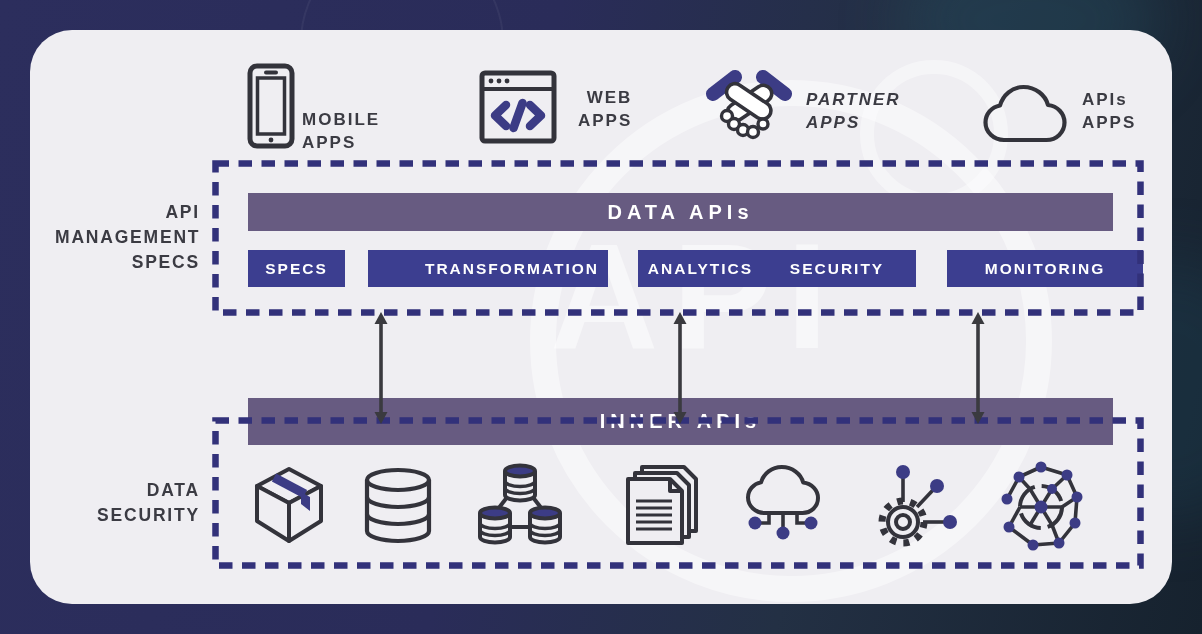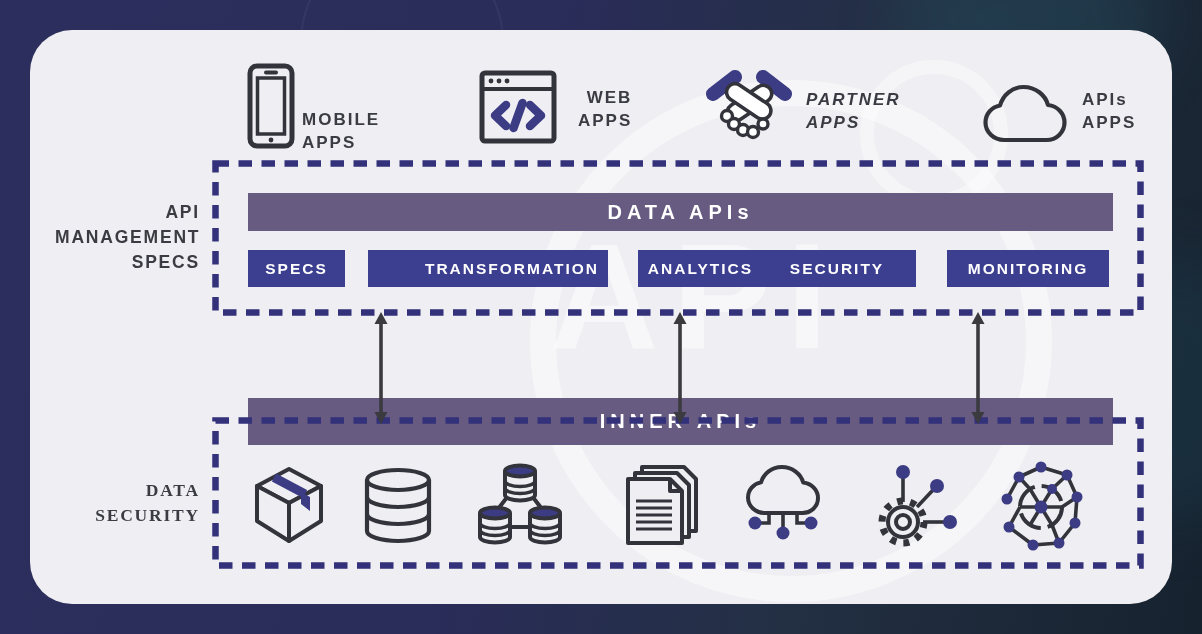--- a/index.html
+++ b/index.html
@@ -129,33 +129,33 @@
       <div>APPS</div>
     </div>
   </div>
 
   <div class="side-label" style="left:25px;top:170px;">
     <div>API</div>
     <div>MANAGEMENT</div>
     <div>SPECS</div>
   </div>
 
-  <div class="side-label" style="left:25px;top:448px;font-family:Liberation Serif, serif;">
+  <div class="side-label" style="left:25px;top:448px;">
     <div>DATA</div>
     <div>SECURITY</div>
   </div>
 
   <div class="banner banner-outer">DATA APIs</div>
   <div class="banner banner-inner">INNER APIs</div>
 
   <div class="chip" style="left:218px;width:97px;">SPECS</div>
   <div class="chip" style="left:338px;width:192px;padding-left:48px;">TRANSFORMATION</div>
   <div class="chip" style="left:608px;width:125px;">ANALYTICS</div>
   <div class="chip" style="left:728px;width:158px;">SECURITY</div>
-  <div class="chip" style="left:917px;width:162px;text-align:center;">MONITORING</div>
+  <div class="chip" style="left:917px;width:196px;text-align:center;">MONITORING</div>
 
   <span class="dashed-box" style="left:181px;top:129px;">
     <svg width="934" height="158" viewBox="0 0 934 158">
       <rect x="4.5" y="4.5" width="925" height="149" fill="none" stroke="#32317a" stroke-width="6.5" stroke-dasharray="13.5 9.5"></rect>
     </svg>
   </span>
 
   <span class="dashed-box" style="left:181px;top:386px;">
     <svg width="934" height="154" viewBox="0 0 934 154">
       <rect x="4.5" y="4.5" width="925" height="145" fill="none" stroke="#32317a" stroke-width="6.5" stroke-dasharray="13.5 9.5"></rect>

